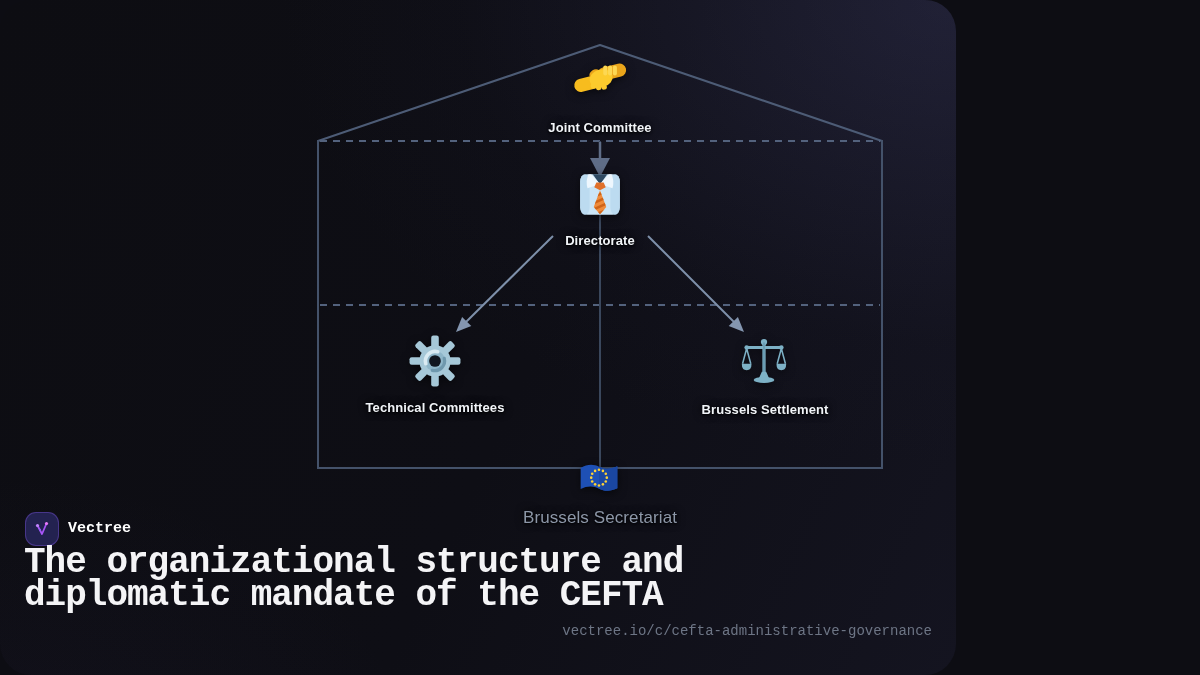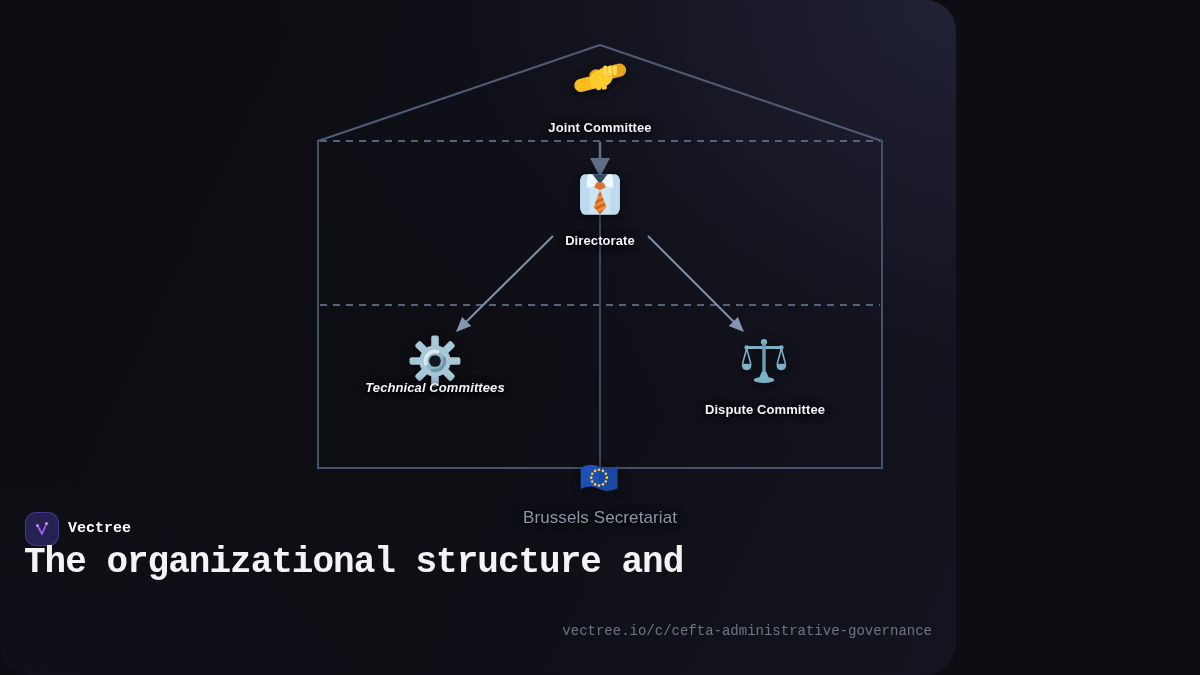--- a/index.html
+++ b/index.html
@@ -110,21 +110,21 @@
           <rect x="20.5" y="0.5" width="7" height="11" rx="2" transform="rotate(315 24 24)"></rect>
         </g>
         <circle cx="24" cy="24" r="14.5"></circle>
       </g>
       <circle cx="24" cy="24" r="9.5" fill="#8fb6c9"></circle>
       <path d="M15.5 26.5 A 9 9 0 0 1 26.5 15.4" fill="none" stroke="#d9eaf2" stroke-width="3.4" stroke-linecap="round"></path>
       <path d="M32.5 21.5 A 9 9 0 0 1 21.5 32.6" fill="none" stroke="#6f98ad" stroke-width="3" stroke-linecap="round"></path>
       <circle cx="24" cy="24" r="5.4" fill="#11161f"></circle>
     </svg>
   </div>
-  <div class="nlabel" style="left:435px;top:380px;font-style:italic;">Technical Committees</div>
+  <div class="nlabel" style="left:435px;top:400px;">Technical Committees</div>
 
   <div class="icon" style="left:738px;top:335px;width:52px;height:52px;">
     <svg width="52" height="52" viewBox="0 0 48 48">
       <g fill="#7db1c6" stroke="none">
         <circle cx="24" cy="6.5" r="2.9"></circle>
         <rect x="22.5" y="6" width="3" height="29" rx="1.5"></rect>
         <rect x="6.5" y="10.1" width="35" height="2.8" rx="1.4"></rect>
         <circle cx="8" cy="11.5" r="2.1"></circle>
         <circle cx="40" cy="11.5" r="2.1"></circle>
         <path d="M3.5 26.5 L12.5 26.5 Q12.5 32.5 8 32.5 Q3.5 32.5 3.5 26.5 Z"></path>
@@ -132,21 +132,21 @@
         <path d="M22 34 L26 34 L29 40.5 L19 40.5 Z"></path>
         <ellipse cx="24" cy="41.5" rx="9.5" ry="2.8"></ellipse>
       </g>
       <g stroke="#7db1c6" stroke-width="1.4" fill="none">
         <path d="M8 12.5 L4.2 26.5 M8 12.5 L11.8 26.5"></path>
         <path d="M40 12.5 L36.2 26.5 M40 12.5 L43.8 26.5"></path>
       </g>
       <path d="M24 7 L24 34" stroke="#5b8ea6" stroke-width="1" fill="none"></path>
     </svg>
   </div>
-  <div class="nlabel" style="left:765px;top:402px;">Dispute Committee</div>
+  <div class="nlabel" style="left:765px;top:402px;">Brussels Settlement</div>
 
   <div class="icon" style="left:577px;top:459px;width:44px;height:40px;">
     <svg width="44" height="40" viewBox="0 0 48 40">
       <path d="M4 8 C 11 3.5, 18 3.5, 24 6.5 C 30 9.5, 37 9.5, 44 6 L44 30 C 37 33.5, 30 33.5, 24 30.5 C 18 27.5, 11 27.5, 4 31 Z" fill="#1e50b5"></path>
       <path d="M24 6.5 C 30 9.5, 37 9.5, 44 6 L44 30 C 37 33.5, 30 33.5, 24 30.5 Z" fill="#1a47a2"></path>
       <g fill="#ffd335">
         <circle cx="32.5" cy="18.5" r="1.4"></circle>
           <circle cx="31.4" cy="22.75" r="1.4"></circle>
         <circle cx="28.25" cy="25.86" r="1.4"></circle>
           <circle cx="24" cy="27" r="1.4"></circle>
@@ -168,17 +168,18 @@
       <path d="M7.5 8.5 L12 17 L16.5 6.5" stroke="#a855f7" stroke-width="1.8" fill="none" stroke-linecap="round" stroke-linejoin="round"></path>
       <circle cx="7.5" cy="8.5" r="1.6" fill="#c084fc"></circle>
       <circle cx="16.5" cy="6.5" r="1.6" fill="#e879f9"></circle>
       <circle cx="10" cy="12.8" r="1.1" fill="#8b5cf6"></circle>
     </svg>
   </div>
   <div class="brand">Vectree</div>
 
   <div class="title">
     <div>The organizational structure and</div>
+    <div>diplomatic mandate of the CEFTA</div>
   </div>
 
   <div class="url">vectree.io/c/cefta-administrative-governance</div>
 
 </div>
 
 </body></html>

